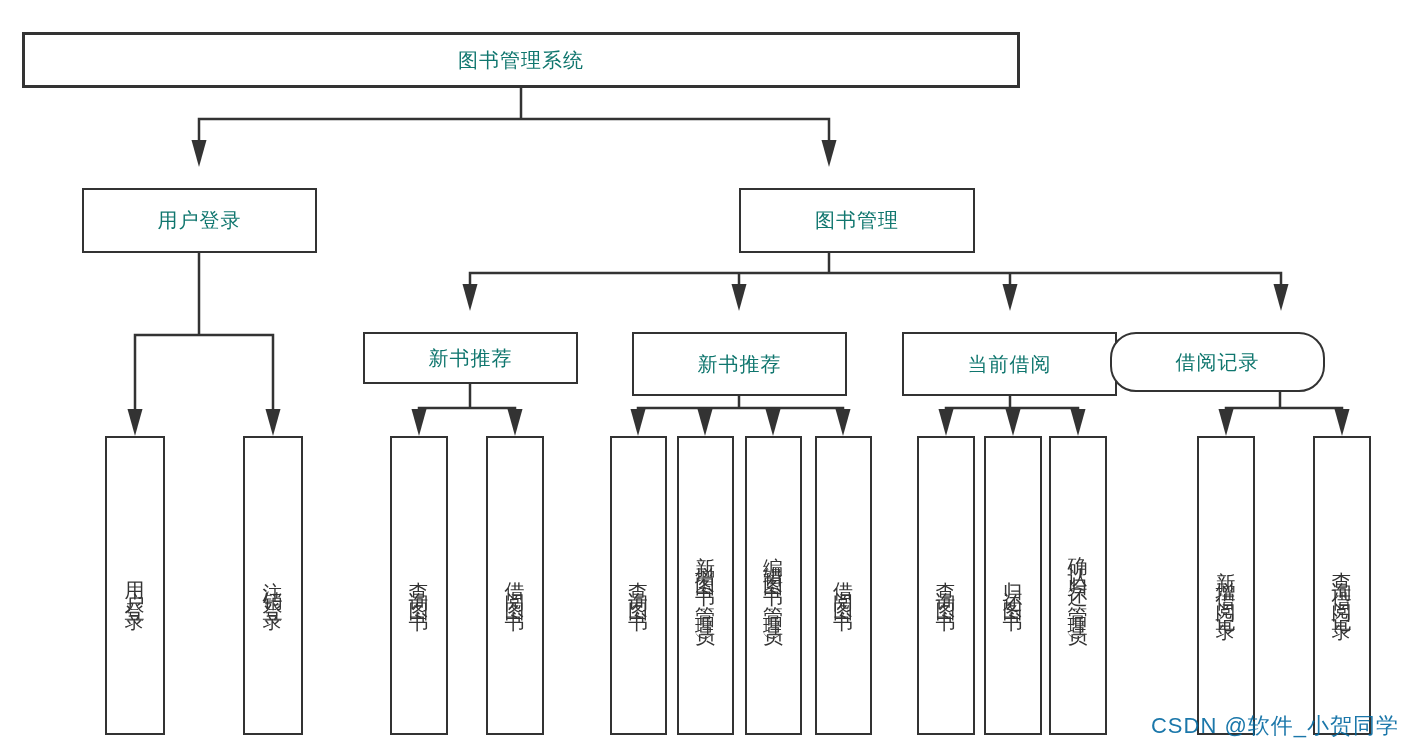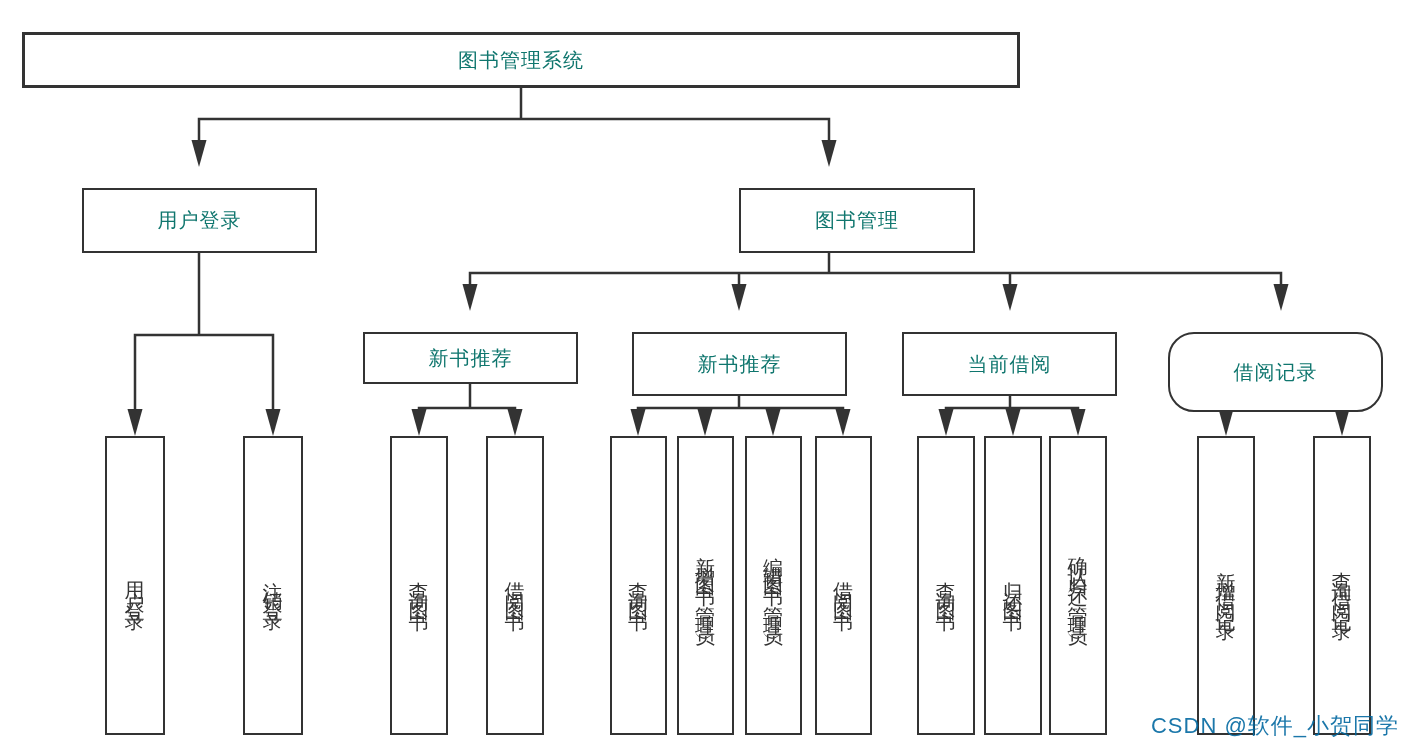--- a/index.html
+++ b/index.html
@@ -132,21 +132,21 @@
 
   <div class="hbox" style="left:363px; top:312px; width:215px; height:52px;">
     <span>新书推荐</span>
   </div>
   <div class="hbox" style="left:632px; top:312px; width:215px; height:64px;">
     <span>新书推荐</span>
   </div>
   <div class="hbox" style="left:902px; top:312px; width:215px; height:64px;">
     <span>当前借阅</span>
   </div>
-  <div class="hbox" style="left:1168px; top:312px; width:215px; height:80px;border-radius:26px;">
+  <div class="hbox" style="left:1110px; top:312px; width:215px; height:60px;border-radius:26px;">
     <span>借阅记录</span>
   </div>
 
   <div class="vbox" style="left:105px; top:436px; width:60px; height:299px;">
     <span class="vtext">用户登录</span>
   </div>
   <div class="vbox" style="left:243px; top:436px; width:60px; height:299px;">
     <span class="vtext">注销登录</span>
   </div>
 

